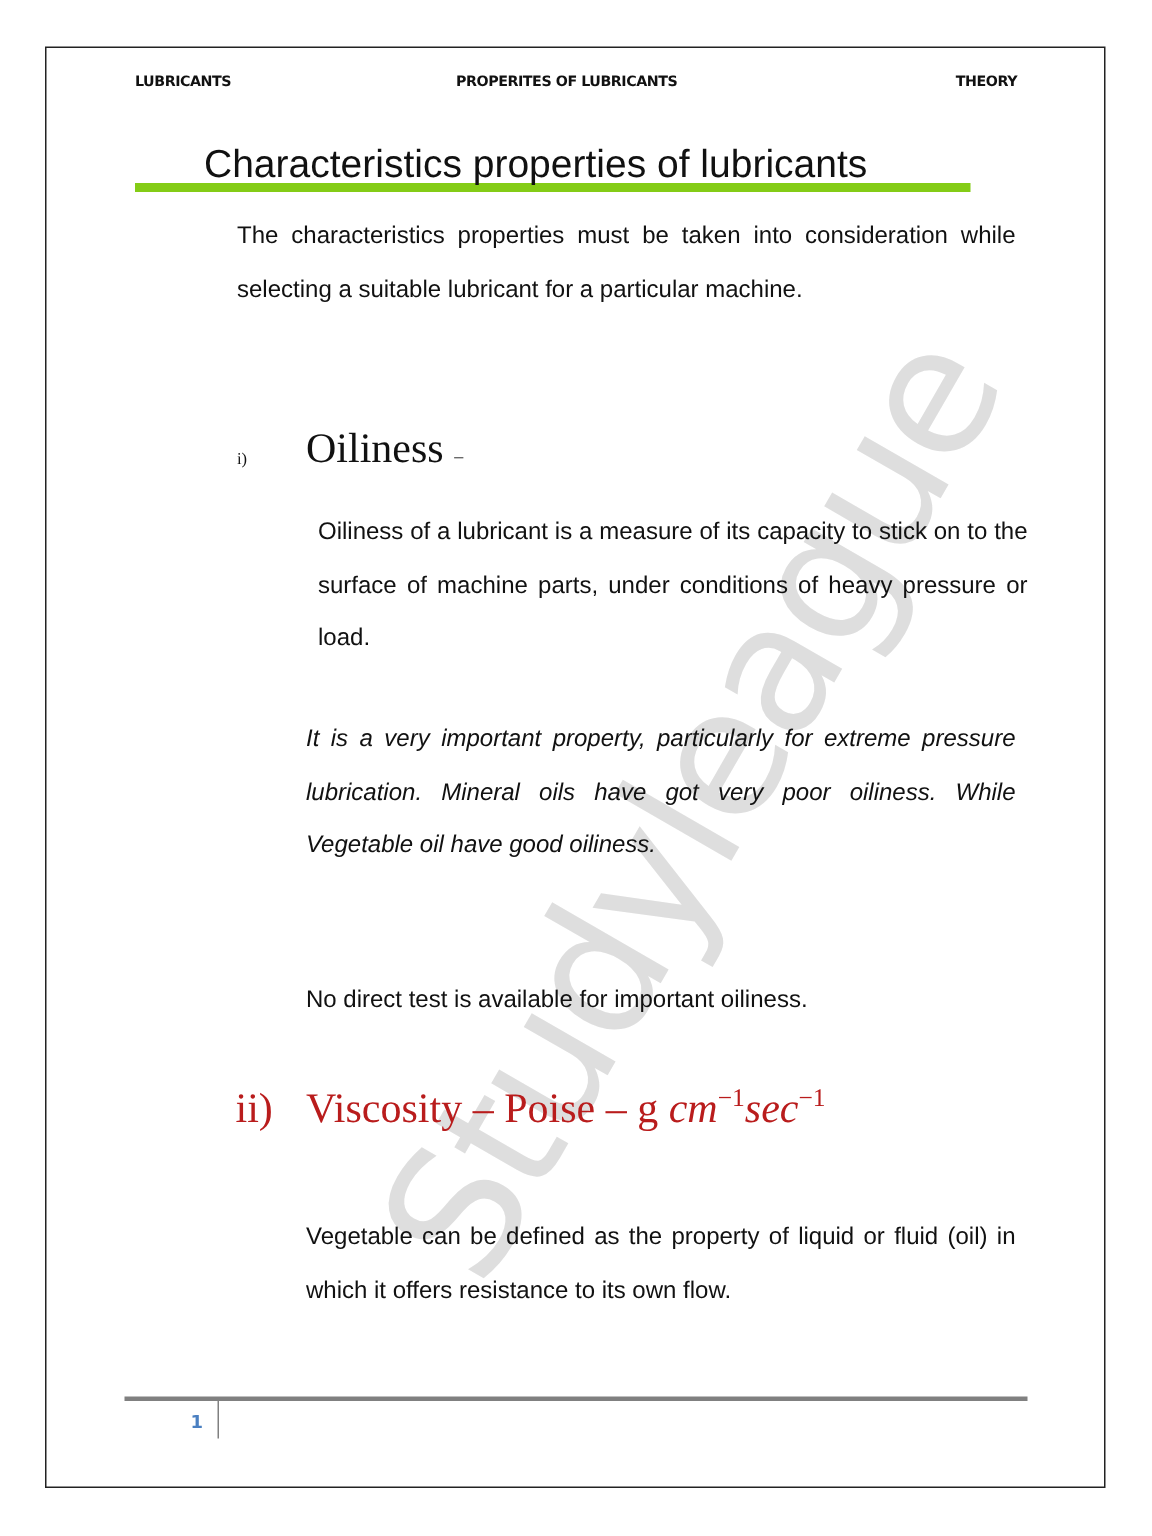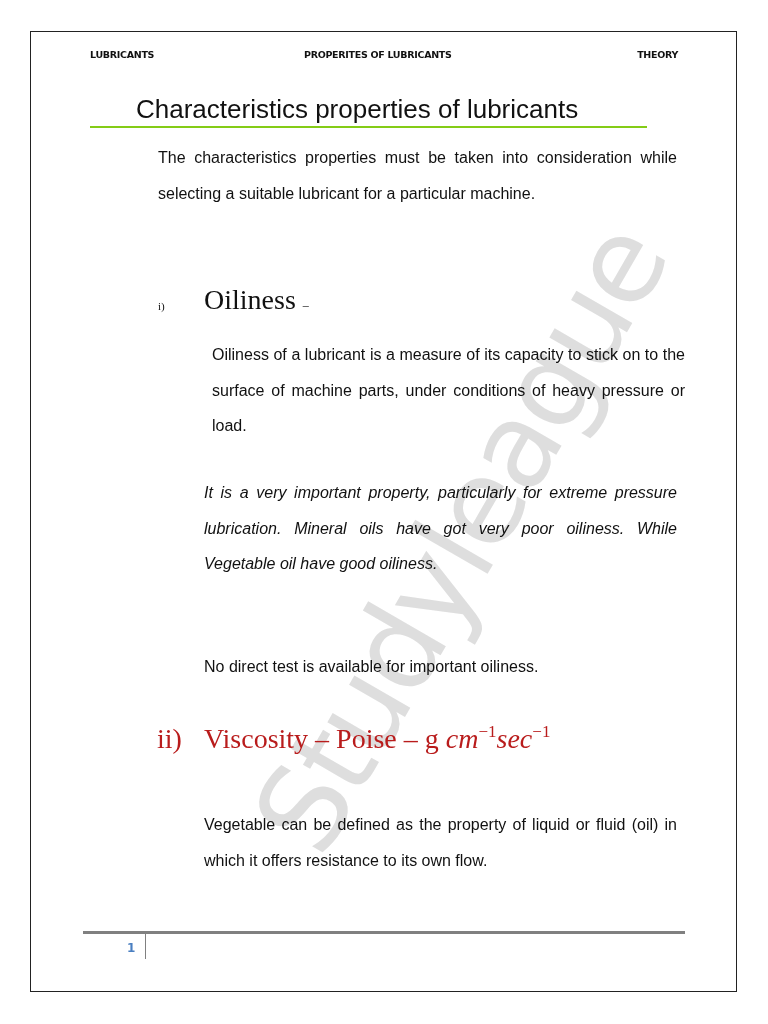--- a/index.html
+++ b/index.html
@@ -2,21 +2,21 @@
 <html><head>
 <meta charset="utf-8">
 <style>
   html, body { margin:0; padding:0; background:#ffffff; }
   body { width:768px; height:1024px; position:relative; overflow:hidden; font-family:"Liberation Sans", sans-serif; color:#111; }
   .page-border { position:absolute; left:30px; top:31px; width:707px; height:961px; border:1.5px solid #222; box-sizing:border-box; }
   .header-text { position:absolute; top:49px; font-family:"DejaVu Sans", sans-serif; font-size:9.5px; font-weight:bold; letter-spacing:-0.3px; color:#111; }
   .hdr-left { left:90px;text-align:center; }
   .hdr-center { left:304px; }
   .hdr-right { right:90px; }
-  .title { position:absolute; left:90px; top:94px; width:557px; font-size:26px; color:#111; white-space:nowrap; border-bottom:2px solid #84cc16; padding-left:46px; box-sizing:border-box; line-height:31px; height:34px; }
+  .title { position:absolute; left:90px; top:94px; width:557px; font-size:26px; color:#111; white-space:nowrap; border-bottom:6px solid #84cc16; padding-left:46px; box-sizing:border-box; line-height:31px; height:34px; }
   .para { position:absolute; font-size:16px; line-height:35.5px; text-align:justify; text-align-last:left; color:#111; }
   .intro { left:158px; top:140px; width:519px; }
   .p1 { left:212px; top:337px; width:473px; }
   .p2 { left:204px; top:475px; width:473px;font-style:italic; }
   .p3 { left:204px; top:649px; width:473px; }
   .p4 { left:204px; top:807px; width:473px; }
   .sec-num-small { position:absolute; left:158px; top:300px; font-family:"Liberation Serif", serif; font-size:11px; }
   .sec-title-1 { position:absolute; left:204px; top:284px; font-family:"Liberation Serif", serif; font-size:28px; color:#111; }
   .sec-title-1 .dash { font-size:12px; }
   .sec-heading-2 { position:absolute; left:157px; top:722px; font-family:"Liberation Serif", serif; font-size:28px; color:#b91c1c; white-space:nowrap; }

